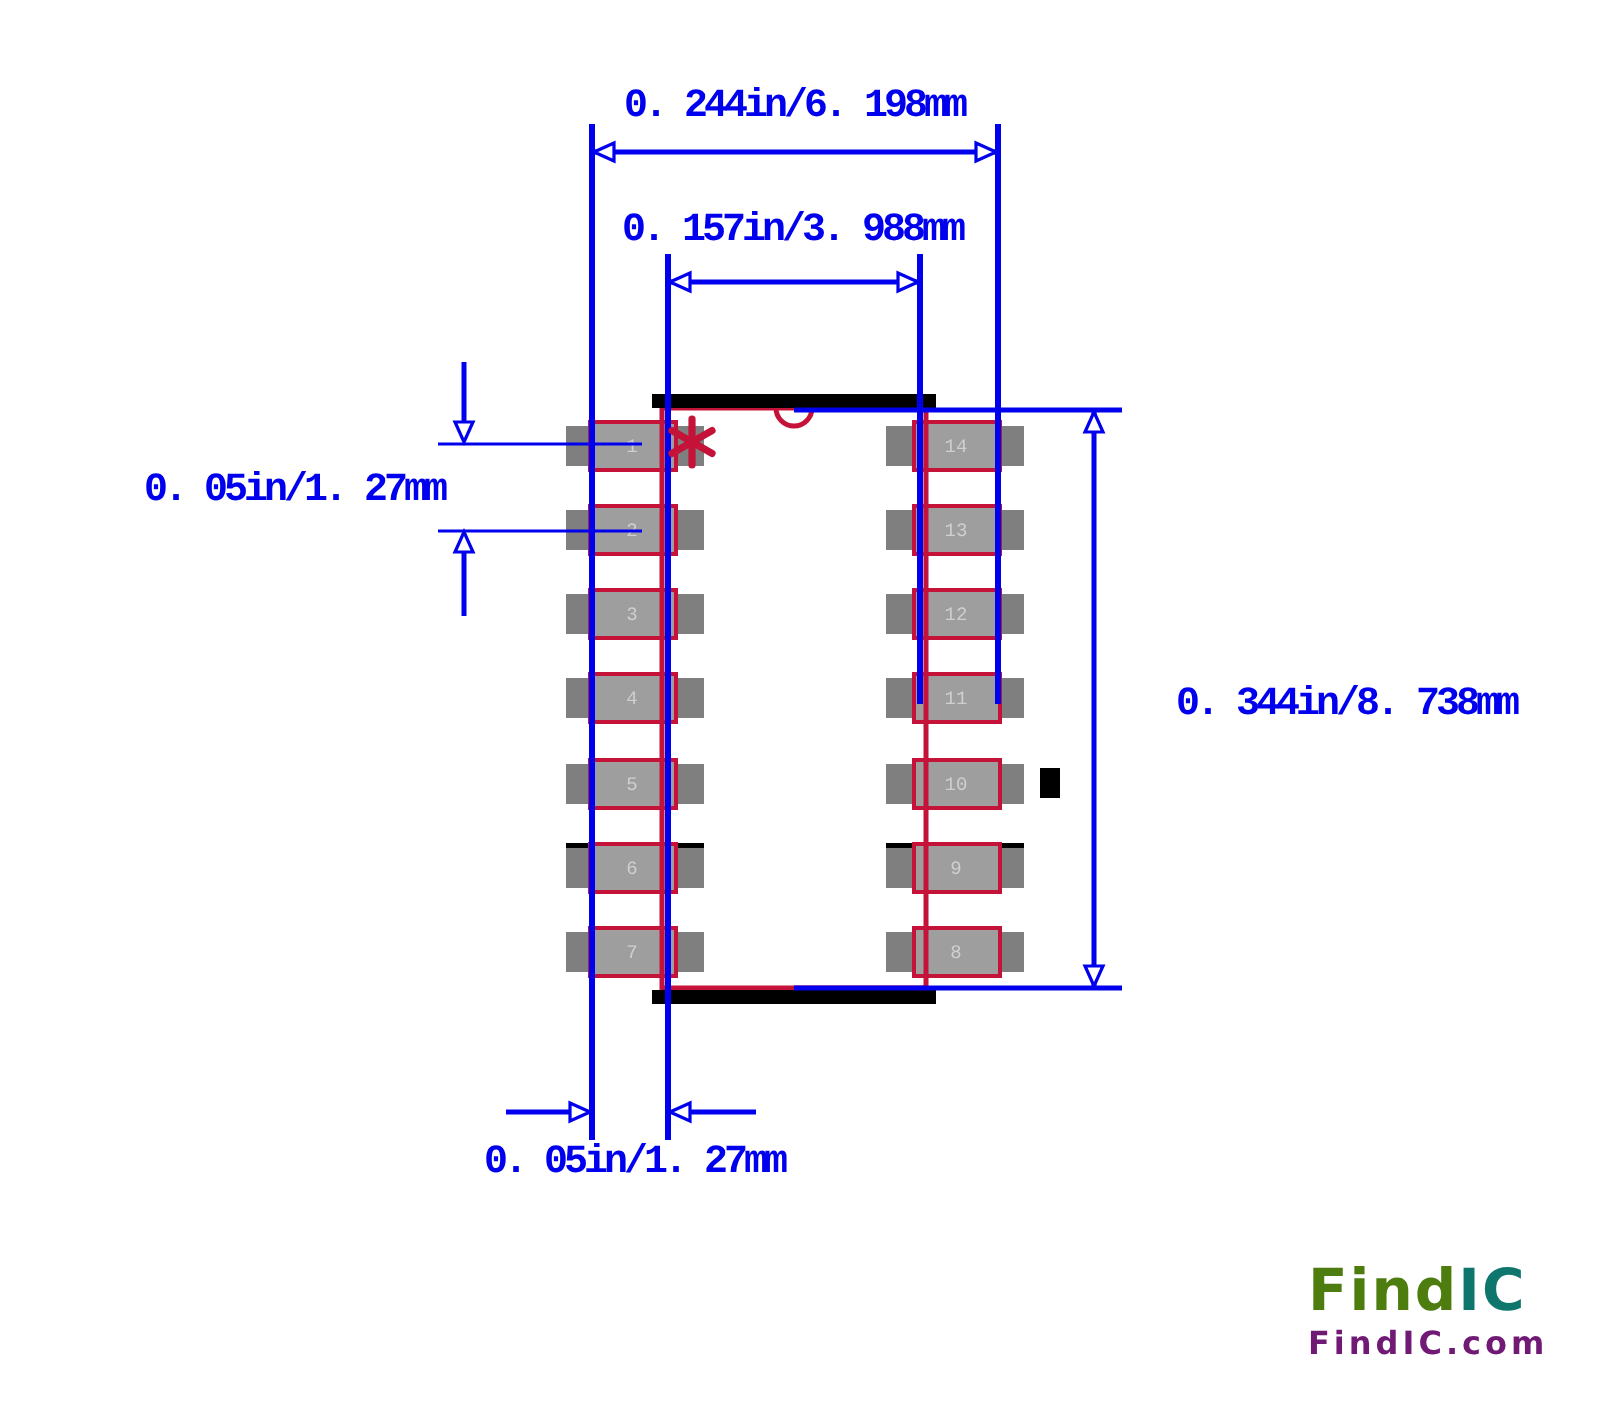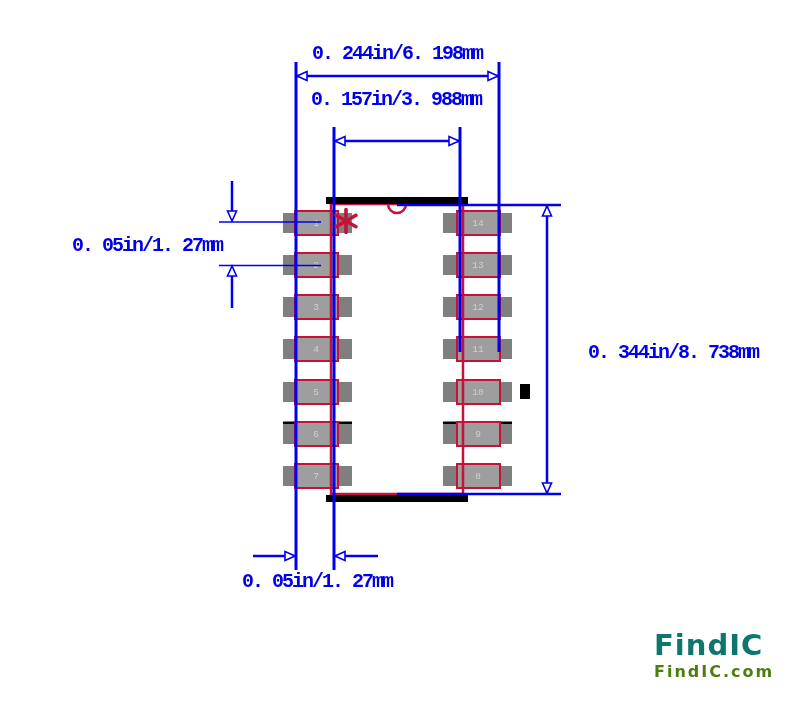--- a/index.html
+++ b/index.html
@@ -12,23 +12,23 @@
   .lead{fill:#9E9E9E;stroke:#C41238;stroke-width:2;}
   .pin{font-family:"Liberation Mono", monospace;font-size:9.5px;fill:#CFCFCF;text-anchor:middle;}
   .bl{stroke:#0000EE;fill:none;}
   .w3{stroke-width:3;} .w25{stroke-width:2.5;} .w15{stroke-width:1.5;}
   .arrow{fill:#ffffff;stroke:#0000EE;stroke-width:1.6;}
   .red{stroke:#C41238;fill:none;}
   .blk{fill:#000000;}
   .logo{position:absolute;left:654px;top:628px;width:132px;text-align:left;
         font-family:"DejaVu Sans", sans-serif;}
   .logo-main{font-size:29px;font-weight:bold;letter-spacing:1px;line-height:34px;}
-  .logo-find{color:#0f766e;}
+  .logo-find{color:#4d7c0f;}
   .logo-ic{color:#0f766e;}
-  .logo-sub{font-size:16px;font-weight:bold;color:#4d7c0f;letter-spacing:2px;line-height:20px;}
+  .logo-sub{font-size:16px;font-weight:bold;color:#701a75;letter-spacing:2px;line-height:20px;}
 </style>
 </head>
 <body>
 
 <div class="canvas">
 
   <svg width="800" height="705" viewBox="0 0 800 705">
 
     <g>
       <rect class="pad" x="283" y="213" width="69" height="20"></rect>
@@ -140,21 +140,21 @@
     </g>
 
     <g stroke="#C41238" stroke-width="3.6" stroke-linecap="round">
       <line x1="346" y1="209.5" x2="346" y2="232.5"></line>
       <line x1="336" y1="215.3" x2="356" y2="226.7"></line>
       <line x1="336" y1="226.7" x2="356" y2="215.3"></line>
     </g>
   </svg>
 
   <div class="dim-label" style="left:312px;top:42px;">0. 244in/6. 198mm</div>
-  <div class="dim-label" style="left:311px;top:88px;">0. 157in/3. 988mm</div>
+  <div class="dim-label" style="left:311px;top:104px;">0. 157in/3. 988mm</div>
   <div class="dim-label" style="left:72px;top:234px;">0. 05in/1. 27mm</div>
   <div class="dim-label" style="left:588px;top:341px;">0. 344in/8. 738mm</div>
   <div class="dim-label" style="left:242px;top:570px;">0. 05in/1. 27mm</div>
 
   <div class="logo">
     <div class="logo-main">
       <span class="logo-find">Find</span><span class="logo-ic">IC</span>
     </div>
     <div class="logo-sub">FindIC.com</div>
   </div>

